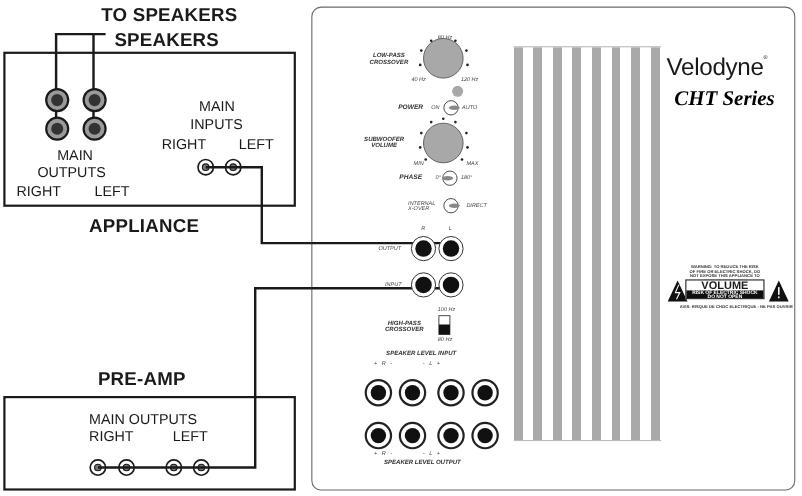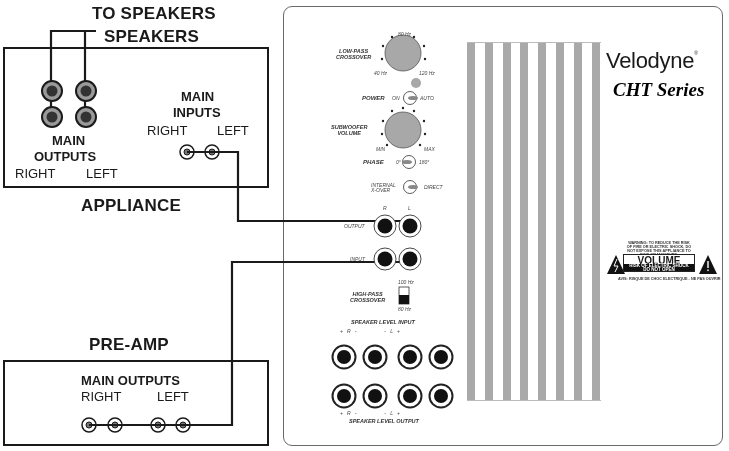--- a/index.html
+++ b/index.html
@@ -1,20 +1,20 @@
 <!DOCTYPE html>
 <html><head>
 <meta charset="utf-8">
 <style>
   html, body { margin:0; padding:0; background:#ffffff; }
   body { width:729px; height:451px; position:relative; overflow:hidden; font-family:"Liberation Sans", sans-serif; color:#1a1a1a; }
   .abs { position:absolute; }
   .lbl { position:absolute; white-space:nowrap; }
   .heading { font-weight:bold; font-size:17px; letter-spacing:0.2px; }
-  .sub-bold { font-weight:bold; font-size:13px; text-align:center; line-height:15px; }
+  .sub-bold { font-weight:normal; font-size:13px; text-align:center; line-height:15px; }
   .sub-reg { font-size:13px; }
   .box { position:absolute; border:2px solid #1a1a1a; box-sizing:border-box; }
   .panel { position:absolute; left:283px; top:6px; width:440px; height:440px; border:1.5px solid #6a6a6a; border-radius:9px; box-sizing:border-box; background:#fff; }
   .tiny { position:absolute; font-size:5.5px; font-style:italic; font-weight:bold; color:#333; white-space:nowrap; text-align:center; line-height:6px; }
   .tiny-r { position:absolute; font-size:5px; font-style:italic; color:#444; white-space:nowrap; }
   svg { position:absolute; left:0; top:0; overflow:visible; }
   .brand { position:absolute; left:606px; top:48px; font-family:"Liberation Sans", sans-serif; font-size:22px; letter-spacing:-0.3px; color:#1a1a1a; }
   .brand sup { font-size:5px; vertical-align:top; position:relative; top:2px; }
   .series { position:absolute; left:613px; top:79px; font-family:"Liberation Serif", serif; font-style:italic; font-weight:bold; font-size:19px; color:#000000; }
   .caution-box { position:absolute; left:623px; top:254px; width:72px; height:18px; border:1px solid #222; box-sizing:border-box; background:#fff; }

